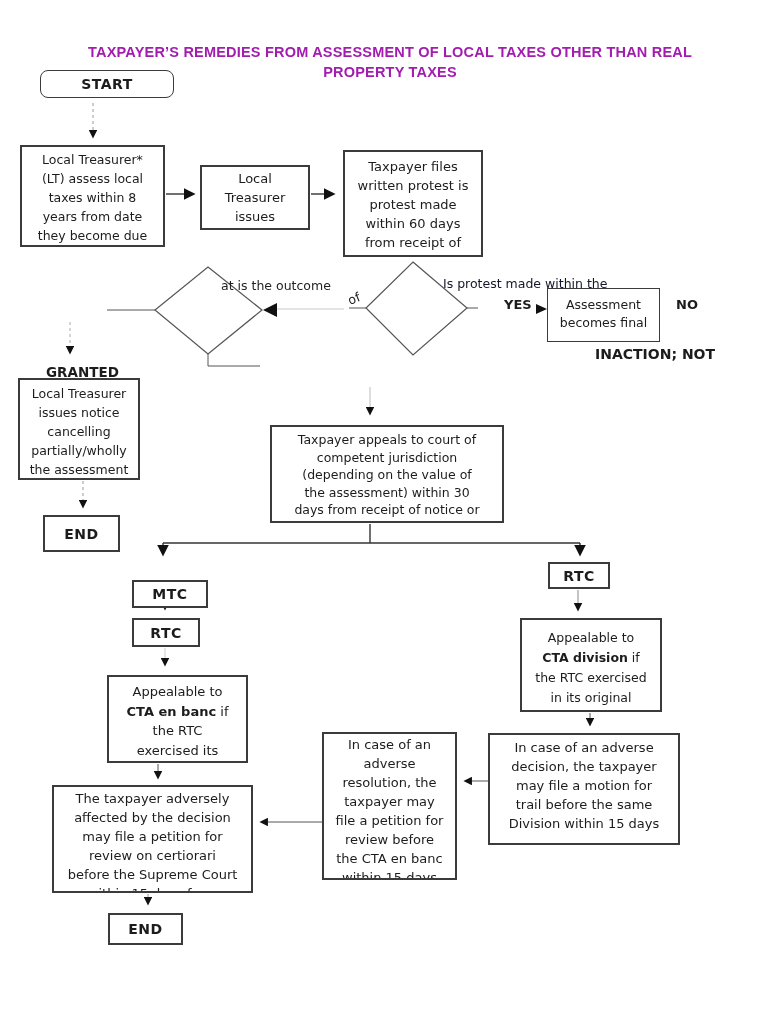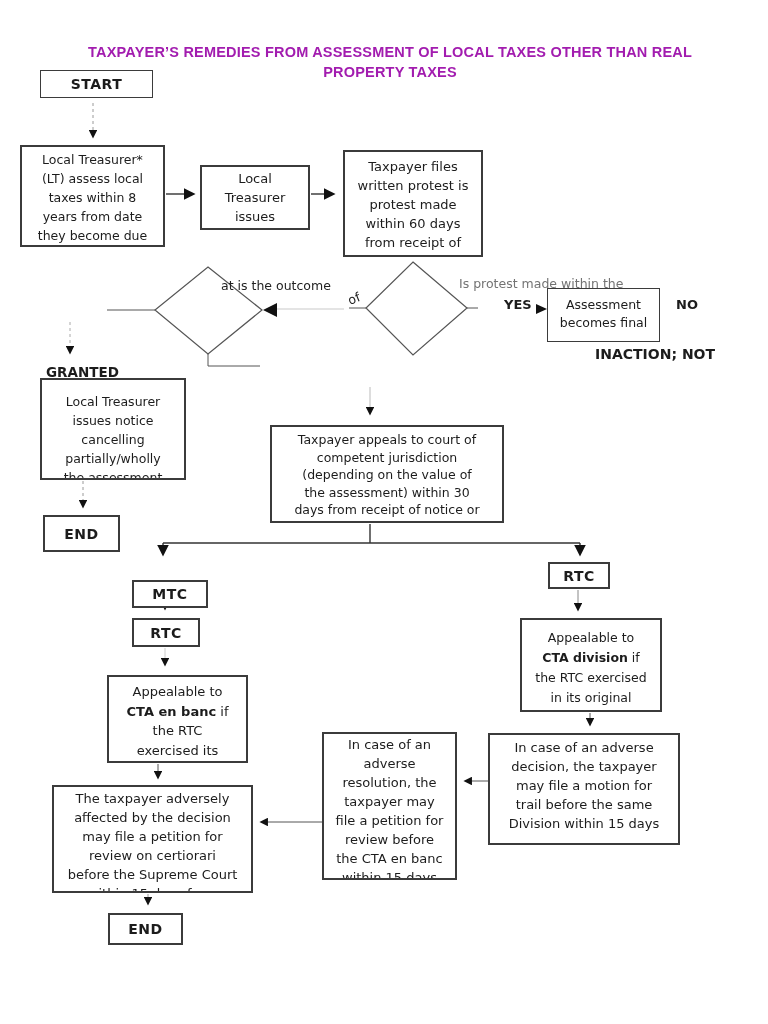--- a/index.html
+++ b/index.html
@@ -78,23 +78,23 @@
 
     <polygon points="208,267 262,310 208,354 155,310" fill="#ffffff" stroke="#555" stroke-width="1.2"></polygon>
     <polygon points="413,262 467,308 413,355 366,308" fill="#ffffff" stroke="#555" stroke-width="1.2"></polygon>
   </svg>
 
   <div class="title-wrap">
     <div>TAXPAYER’S REMEDIES FROM ASSESSMENT OF LOCAL TAXES OTHER THAN REAL</div>
     <div>PROPERTY TAXES</div>
   </div>
 
-  <div class="under-label" style="left:459px;top:276px;font-size:12.5px;color:#737373;">Is protest made within the</div>
-
-  <div class="node terminal" style="left:40px;top:70px;width:113px;height:28px;border-width:1.6px;">START</div>
+  <div class="under-label" style="left:443px;top:276px;font-size:12.5px;color:#0f172a;">Is protest made within the</div>
+
+  <div class="node terminal" style="left:40px;top:70px;width:134px;height:28px;border-width:1.6px;border-radius:8px;">START</div>
 
   <div class="node" style="left:20px;top:145px;width:145px;height:102px;padding-top:3px;line-height:19px;">
       <div class="tline">Local Treasurer*</div>
       <div class="tline">(LT) assess local</div>
       <div class="tline">taxes within 8</div>
       <div class="tline">years from date</div>
       <div class="tline">they become due</div>
       <div class="tline">10 years f</div>
     </div>
 
@@ -110,21 +110,21 @@
       <div class="tline">protest made</div>
       <div class="tline">within 60 days</div>
       <div class="tline">from receipt of</div>
     </div>
 
   <div class="node" style="left:547px;top:288px;width:113px;height:54px;padding-top:7px;line-height:18px;border-width:1.6px;">
       <div class="tline">Assessment</div>
       <div class="tline">becomes final</div>
     </div>
 
-  <div class="node" style="left:40px;top:378px;width:146px;height:102px;padding-top:12px;line-height:19px;">
+  <div class="node" style="left:18px;top:378px;width:122px;height:102px;padding-top:4px;line-height:19px;">
       <div class="tline">Local Treasurer</div>
       <div class="tline">issues notice</div>
       <div class="tline">cancelling</div>
       <div class="tline">partially/wholly</div>
       <div class="tline">the assessment</div>
     </div>
 
   <div class="node terminal" style="left:43px;top:515px;width:77px;height:37px;">END</div>
 
   <div class="node" style="left:270px;top:425px;width:234px;height:98px;padding-top:4px;line-height:17.5px;">

